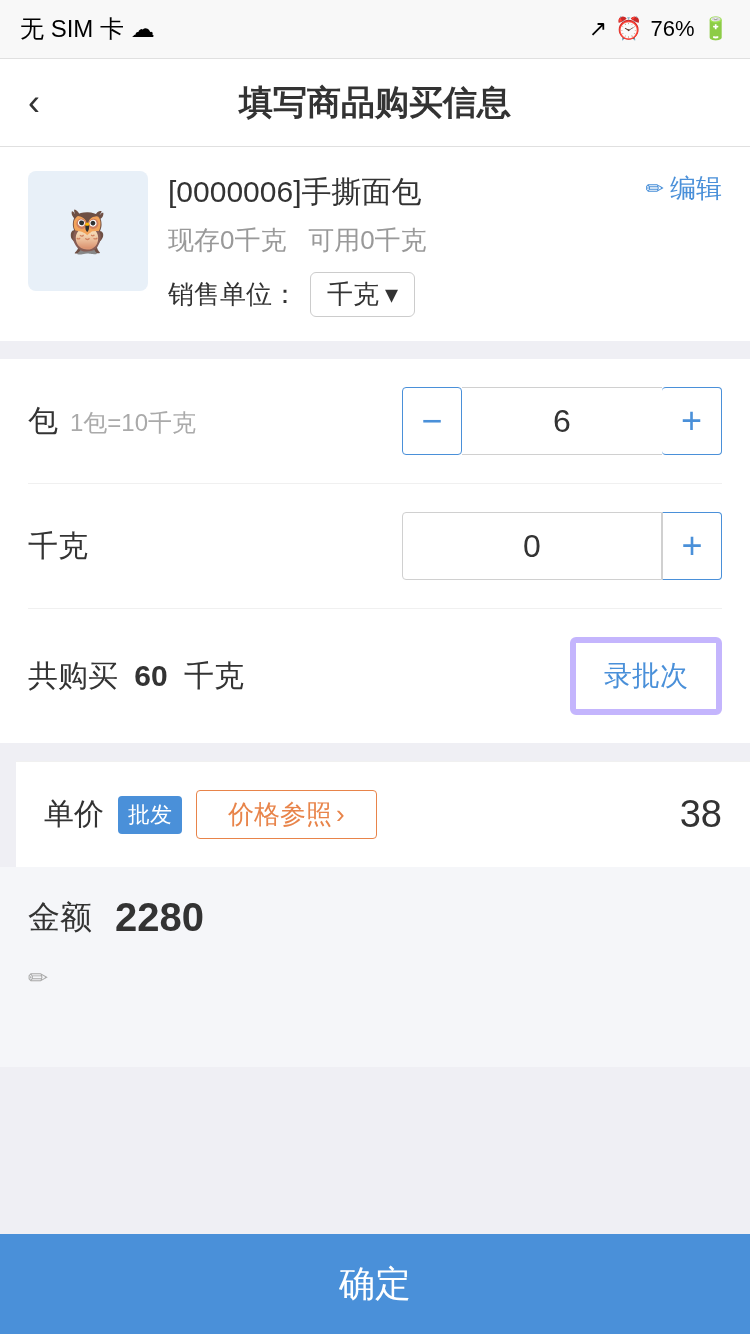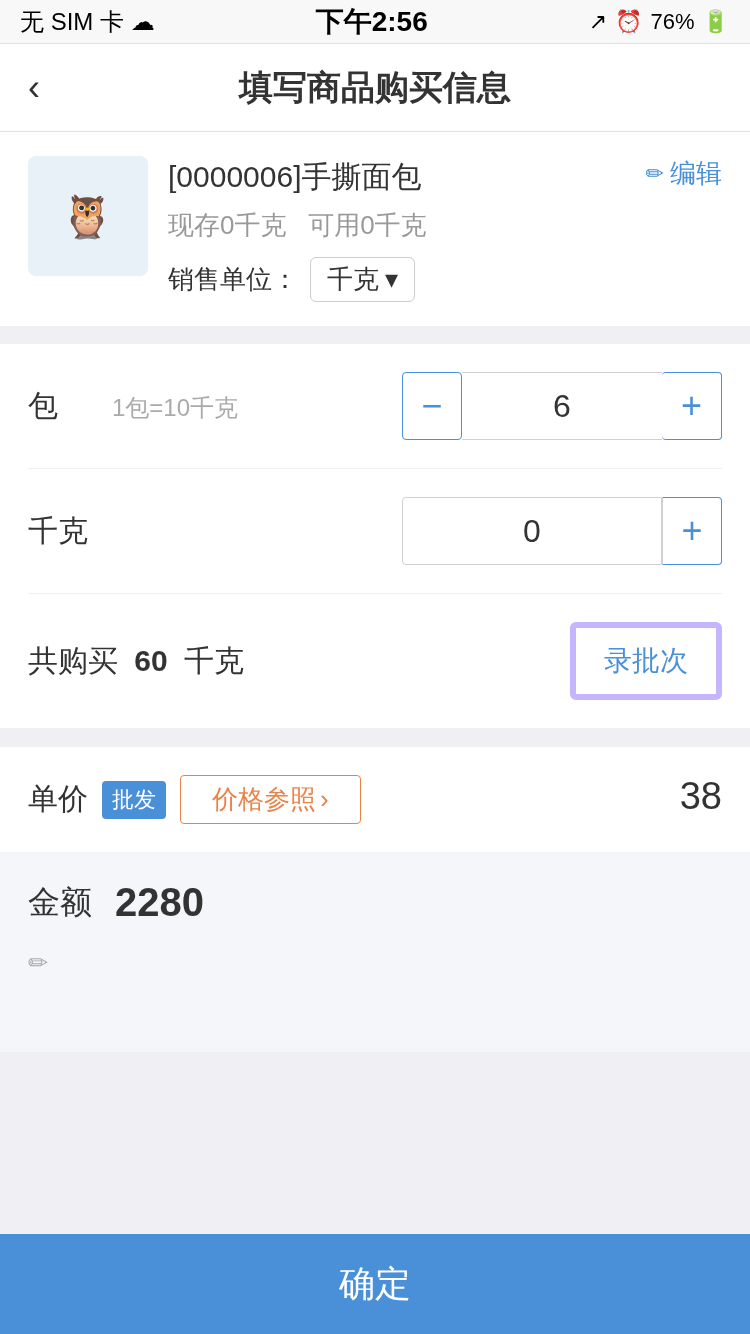--- a/index.html
+++ b/index.html
@@ -9,21 +9,21 @@
       min-height: 1334px;
       font-family: -apple-system, 'PingFang SC', 'Helvetica Neue', sans-serif;
       background: #efeff4;
       font-size: 28px;
       position: relative;
     }
 
     
     .status-bar {
       width: 750px;
-      height: 44px;
+      height: 59px;
       background: #f8f8f8;
       display: flex;
       align-items: center;
       justify-content: space-between;
       padding: 0 20px;
       font-size: 24px;
       color: #000;
       border-bottom: 1px solid #e0e0e0;
     }
     .status-left { display: flex; align-items: center; gap: 10px; }
@@ -140,21 +140,20 @@
     .quantity-label {
       font-size: 30px;
       color: #333;
       display: flex;
       align-items: baseline;
       gap: 12px;
     }
     .quantity-unit-hint {
       font-size: 24px;
       color: #aaa;
-      margin-left: 42px;
     }
     .quantity-controls {
       display: flex;
       align-items: center;
       gap: 0;
     }
     .qty-btn {
       width: 60px;
       height: 68px;
       border: 1px solid #4a90d9;
@@ -229,22 +228,24 @@
       background: #fff;
       cursor: pointer;
     }
 
     
     .price-section {
       background: #fff;
       padding: 28px;
       margin-top: 0;
       display: flex;
+      align-items: center;
       justify-content: space-between;
       border-top: 1px solid #f0f0f0;
+      margin-left: 16px;
     }
     .price-label-row {
       display: flex;
       align-items: center;
       gap: 14px;
     }
     .price-label {
       font-size: 30px;
       color: #333;
     }
@@ -334,21 +335,20 @@
       position: relative;
     }
   </style>
 </head>
 <body>
 
 <div class="status-bar">
   <div class="status-left">
     <span>无 SIM 卡 ☁</span>
   </div>
-  <div class="status-center">下午2:56</div>
   <div class="status-right">
     <span>↗</span>
     <span>⏰</span>
     <span>76%</span>
     <span>🔋</span>
   </div>
 </div>
 
 <div class="nav-bar">
   <div class="nav-back">‹</div>

